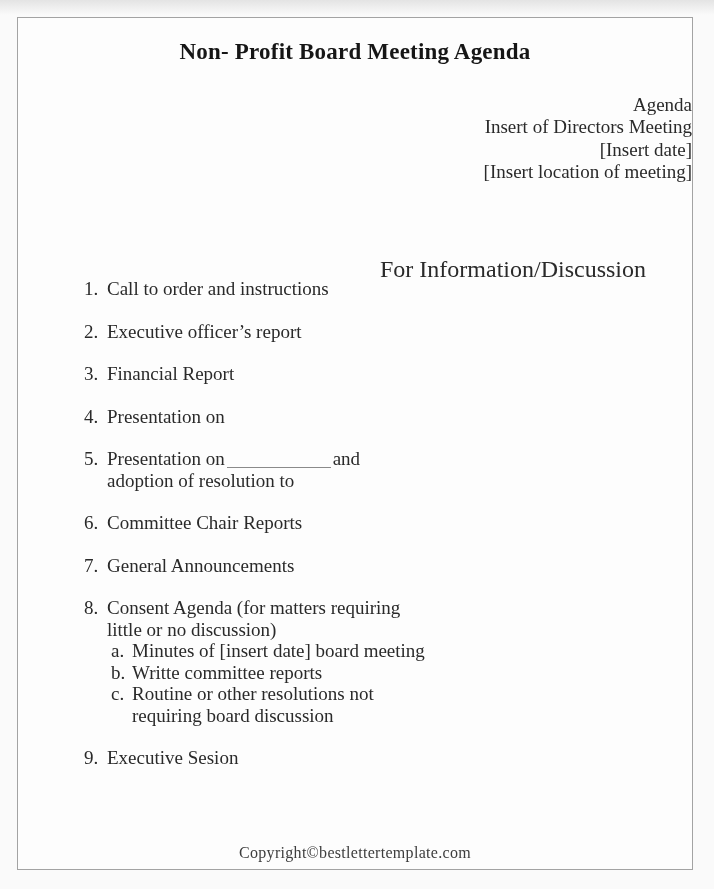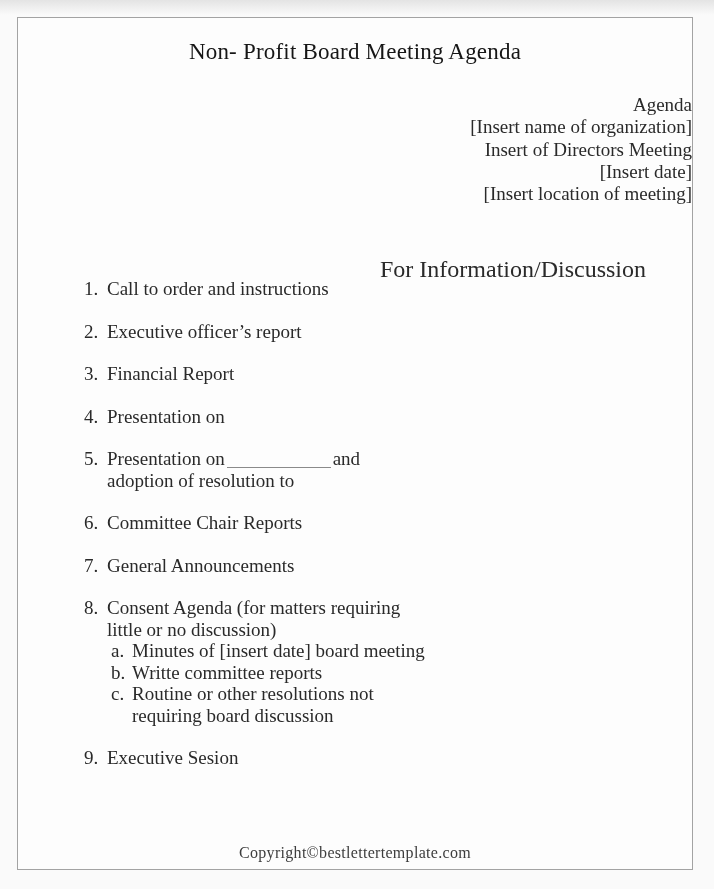--- a/index.html
+++ b/index.html
@@ -35,21 +35,21 @@
     box-sizing: border-box;
   }
   .title {
     position: absolute;
     top: 21px;
     left: 0;
     right: 0;
     margin: 0;
     text-align: center;
     font-size: 23px;
-    font-weight: normal;
+    font-weight: bold;
     color: #161616;
     letter-spacing: 0.2px;
   }
   .header-block {
     position: absolute;
     top: 76px;
     left: 0;
     right: 0;
     text-align: right;
     font-size: 19px;
@@ -108,21 +108,20 @@
   }
 </style>
 </head>
 <body>
 
 <div class="page">
   <h1 class="title">Non- Profit Board Meeting Agenda</h1>
 
   <div class="header-block" id="headerBlock">
       <div class="hline">Agenda</div>
-      <div class="hline">[Insert name of organization]</div>
       <div class="hline">Insert of Directors Meeting</div>
       <div class="hline">[Insert date]</div>
       <div class="hline">[Insert location of meeting]</div>
     </div>
 
   <div class="col-note">For Information/Discussion</div>
 
   <div class="agenda" id="agendaList">
       <div class="item">
         <span class="num">1.</span>

